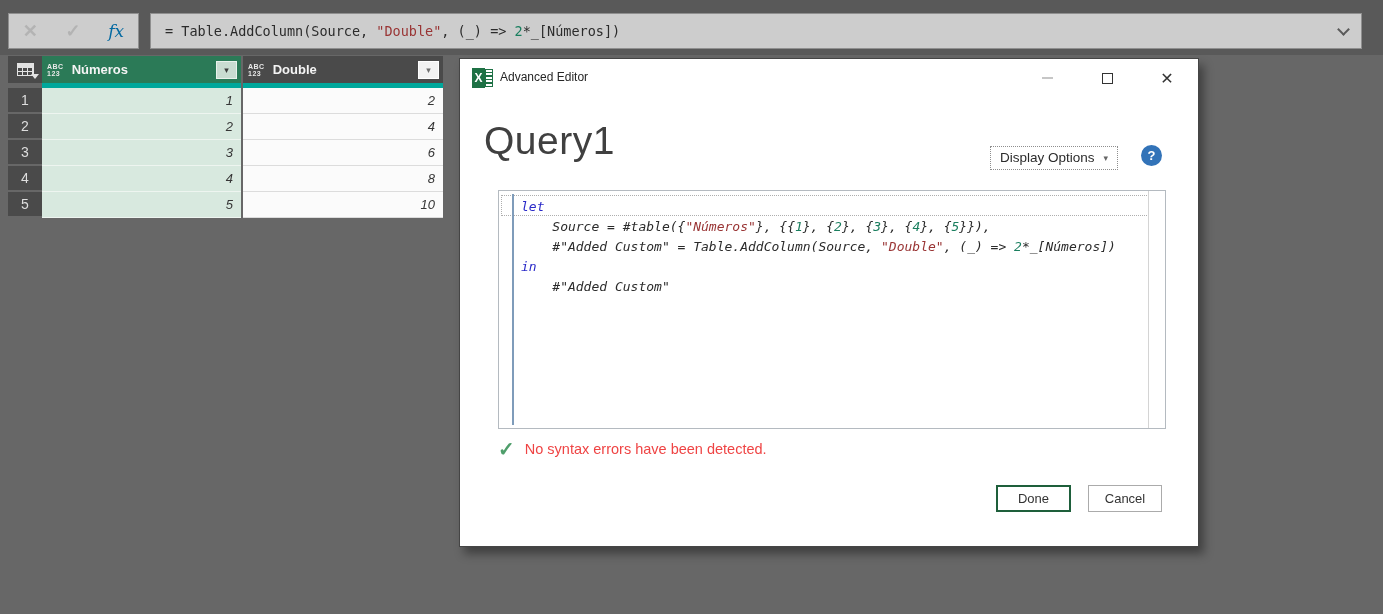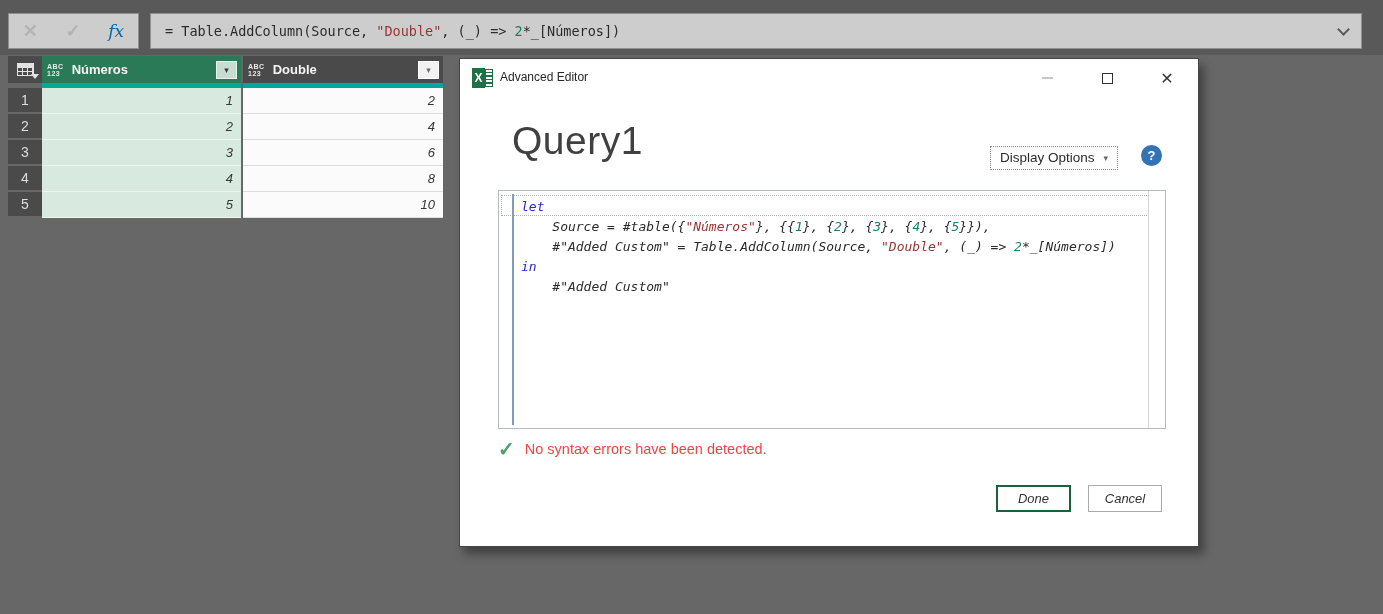--- a/index.html
+++ b/index.html
@@ -72,21 +72,21 @@
     repeating-linear-gradient(to bottom,#fff 0 2px,#1e7145 2px 3.5px); }
   .dlg-title { position:absolute; left:40px; top:11px; font-size:12px; color:#262626; }
   .win-btn { position:absolute; top:7px; width:26px; height:24px; display:flex; align-items:center;
     justify-content:center; cursor:pointer; }
   .win-min { right:138px; }
   .win-min .dash { width:11px; height:2px; background:#c6c6c6; }
   .win-max { right:78px; }
   .win-max .sq { width:11px; height:11px; border:1.5px solid #333; }
   .win-close { right:18px; color:#333; font-size:16px; }
 
-  .query-title { position:absolute; left:52px; top:60px; font-size:39px; font-weight:300;
+  .query-title { position:absolute; left:24px; top:60px; font-size:39px; font-weight:300;
     color:#404040; letter-spacing:.5px; }
   .display-options { position:absolute; top:87px; right:80px; border:1px dotted #8e8e8e;
     padding:3px 9px 4px 9px; font-size:13.5px; color:#2b2b2b; display:flex; align-items:center;
     gap:9px; cursor:pointer; }
   .display-options .caret { font-size:9px; color:#666; }
   .help-btn { position:absolute; top:86px; right:36px; width:21px; height:21px; border-radius:50%;
     background:#3273b8; color:#fff; font-weight:bold; font-size:13px; display:flex;
     align-items:center; justify-content:center; cursor:pointer; }
 
   .editor { position:absolute; left:38px; top:131px; width:668px; height:239px;
@@ -97,21 +97,21 @@
   .editor .current-line { position:absolute; left:2px; right:2px; top:4px; height:21px;
     border:1px dotted #aeaeae; }
   .code { position:absolute; left:22px; top:6px; right:20px; font-size:13px; line-height:20px; cursor:text; }
   .code .line { white-space:pre; font-family:"DejaVu Sans Mono","Liberation Mono",monospace; }
 
   .status-row { position:absolute; left:38px; top:378px; display:flex; align-items:center; gap:10px; }
   .status-check { color:#4f9e6b; font-size:20px; font-weight:bold; }
   .status-msg { font-size:14.5px; color:#ef4444; }
 
   .btn { position:absolute; top:426px; height:27px; background:#fff; font-size:13px; color:#333;
-    display:flex; align-items:center; justify-content:center; cursor:pointer;font-style:italic; }
+    display:flex; align-items:center; justify-content:center; cursor:pointer; }
   .btn-done   { left:536px; width:75px; border:2px solid #1e5f3b; }
   .btn-cancel { left:628px; width:74px; border:1px solid #ababab; }
 </style>
 </head>
 <body>
 
 <div class="top-strip">
   <div class="fx-btn-box">
     <span class="fx-cancel">✕</span>
     <span class="fx-commit">✓</span>

